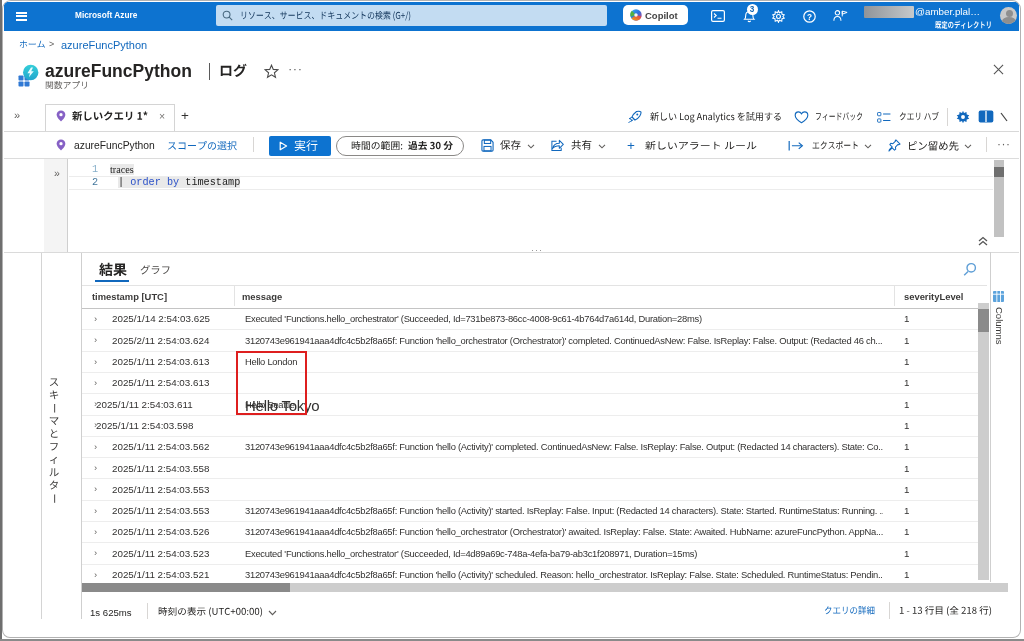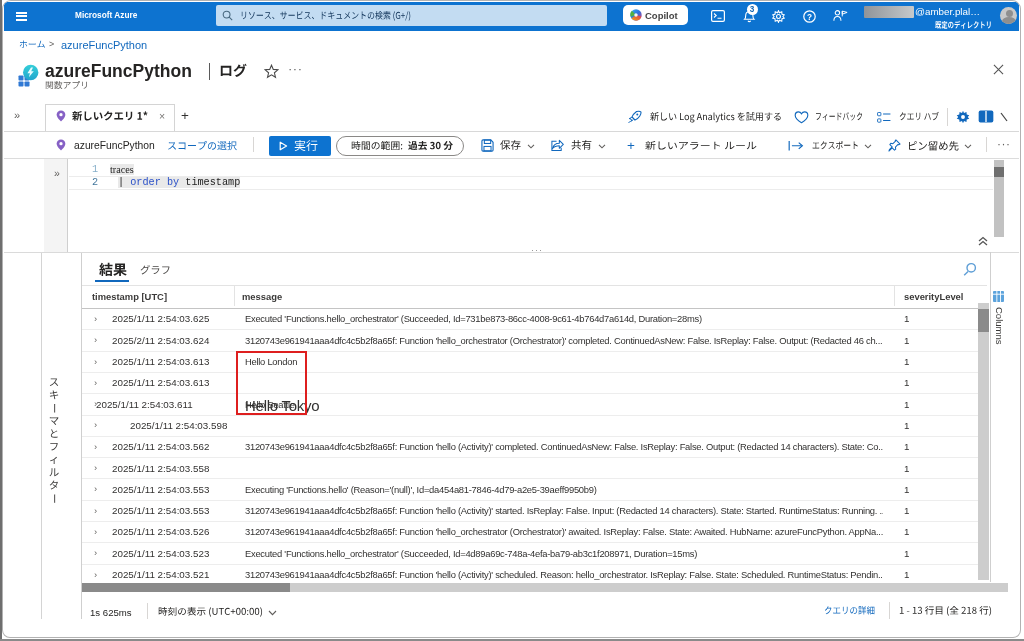--- a/index.html
+++ b/index.html
@@ -584,21 +584,21 @@
         </svg>
 <div class="a" style="left:82px;top:284.5px;width:905px;height:1px;background:#e3e3e3"></div>
 
 <div class="tx" style="left:92px;top:291px;font-size:9.4px;font-weight:bold;color:#3b3a39">timestamp [UTC]</div>
 <div class="tx" style="left:242px;top:291px;font-size:9.4px;font-weight:bold;color:#3b3a39">message</div>
 <div class="tx" style="left:904px;top:291px;font-size:9.4px;font-weight:bold;color:#3b3a39">severityLevel</div>
 <div class="a" style="left:234px;top:286px;width:1px;height:20px;background:#e3e3e3"></div>
 <div class="a" style="left:894px;top:286px;width:1px;height:20px;background:#e3e3e3"></div>
 <div class="a" style="left:82px;top:308px;width:905px;height:1px;background:#c4c4c4"></div>
 <div class="tx" style="left:94px;top:312.9px;font-size:9.5px;color:#605e5c">›</div>
-<div class="tx" style="left:112px;top:313.4px;font-size:9.8px;color:#323130">2025/1/11 2:54:03.625</div>
+<div class="tx" style="left:112px;top:313.4px;font-size:9.8px;color:#323130">2025/1/14 2:54:03.625</div>
 <div class="tx" style="left:245px;top:313.4px;font-size:9.4px;letter-spacing:-0.26px;color:#323130;max-width:638px;overflow:hidden">Executed 'Functions.hello_orchestrator' (Succeeded, Id=731be873-86cc-4008-9c61-4b764d7a614d, Duration=28ms)</div>
 <div class="tx" style="left:904px;top:313.4px;font-size:9.8px;color:#323130">1</div>
 <div class="a" style="left:82px;top:329.3px;width:896px;height:1px;background:#ededed"></div>
 <div class="tx" style="left:94px;top:334.2px;font-size:9.5px;color:#605e5c">›</div>
 <div class="tx" style="left:112px;top:334.7px;font-size:9.8px;color:#323130">2025/2/11 2:54:03.624</div>
 <div class="tx" style="left:245px;top:334.7px;font-size:9.4px;letter-spacing:-0.26px;color:#323130;max-width:638px;overflow:hidden">3120743e961941aaa4dfc4c5b2f8a65f: Function 'hello_orchestrator (Orchestrator)' completed. ContinuedAsNew: False. IsReplay: False. Output: (Redacted 46 ch...</div>
 <div class="tx" style="left:904px;top:334.7px;font-size:9.8px;color:#323130">1</div>
 <div class="a" style="left:82px;top:350.6px;width:896px;height:1px;background:#ededed"></div>
 <div class="tx" style="left:94px;top:355.5px;font-size:9.5px;color:#605e5c">›</div>
 <div class="tx" style="left:112px;top:356.0px;font-size:9.8px;color:#323130">2025/1/11 2:54:03.613</div>
@@ -609,35 +609,34 @@
 <div class="tx" style="left:112px;top:377.3px;font-size:9.8px;color:#323130">2025/1/11 2:54:03.613</div>
 <div class="tx" style="left:245px;top:397px;font-size:15px;letter-spacing:-0.26px;color:#323130;max-width:638px;overflow:hidden">Hello Tokyo</div>
 <div class="tx" style="left:904px;top:377.3px;font-size:9.8px;color:#323130">1</div>
 <div class="a" style="left:82px;top:393.2px;width:896px;height:1px;background:#ededed"></div>
 <div class="tx" style="left:94px;top:398.1px;font-size:9.5px;color:#605e5c">›</div>
 <div class="tx" style="left:96px;top:398.6px;font-size:9.8px;color:#323130">2025/1/11 2:54:03.611</div>
 <div class="tx" style="left:245px;top:398.6px;font-size:9.4px;letter-spacing:-0.26px;color:#323130;max-width:638px;overflow:hidden">Hello Seattle</div>
 <div class="tx" style="left:904px;top:398.6px;font-size:9.8px;color:#323130">1</div>
 <div class="a" style="left:82px;top:414.5px;width:896px;height:1px;background:#ededed"></div>
 <div class="tx" style="left:94px;top:419.4px;font-size:9.5px;color:#605e5c">›</div>
-<div class="tx" style="left:130px;top:419.9px;font-size:9.8px;color:#323130">2025/1/11 2:54:03.598</div>
+<div class="tx" style="left:96px;top:419.9px;font-size:9.8px;color:#323130">2025/1/11 2:54:03.598</div>
 <div class="tx" style="left:904px;top:419.9px;font-size:9.8px;color:#323130">1</div>
 <div class="a" style="left:82px;top:435.8px;width:896px;height:1px;background:#ededed"></div>
 <div class="tx" style="left:94px;top:440.7px;font-size:9.5px;color:#605e5c">›</div>
 <div class="tx" style="left:112px;top:441.2px;font-size:9.8px;color:#323130">2025/1/11 2:54:03.562</div>
 <div class="tx" style="left:245px;top:441.2px;font-size:9.4px;letter-spacing:-0.26px;color:#323130;max-width:638px;overflow:hidden">3120743e961941aaa4dfc4c5b2f8a65f: Function 'hello (Activity)' completed. ContinuedAsNew: False. IsReplay: False. Output: (Redacted 14 characters). State: Co...</div>
 <div class="tx" style="left:904px;top:441.2px;font-size:9.8px;color:#323130">1</div>
 <div class="a" style="left:82px;top:457.1px;width:896px;height:1px;background:#ededed"></div>
 <div class="tx" style="left:94px;top:462.0px;font-size:9.5px;color:#605e5c">›</div>
 <div class="tx" style="left:112px;top:462.5px;font-size:9.8px;color:#323130">2025/1/11 2:54:03.558</div>
 <div class="tx" style="left:904px;top:462.5px;font-size:9.8px;color:#323130">1</div>
 <div class="a" style="left:82px;top:478.4px;width:896px;height:1px;background:#ededed"></div>
 <div class="tx" style="left:94px;top:483.3px;font-size:9.5px;color:#605e5c">›</div>
 <div class="tx" style="left:112px;top:483.8px;font-size:9.8px;color:#323130">2025/1/11 2:54:03.553</div>
-<div class="tx" style="left:245px;top:483.8px;font-size:9.4px;letter-spacing:-0.26px;color:#323130;max-width:638px;overflow:hidden">Executing 'Functions.hello' (Reason='(null)', Id=da454a81-7846-4d79-a2e5-39aeff9950b9)</div>
 <div class="tx" style="left:904px;top:483.8px;font-size:9.8px;color:#323130">1</div>
 <div class="a" style="left:82px;top:499.7px;width:896px;height:1px;background:#ededed"></div>
 <div class="tx" style="left:94px;top:504.6px;font-size:9.5px;color:#605e5c">›</div>
 <div class="tx" style="left:112px;top:505.1px;font-size:9.8px;color:#323130">2025/1/11 2:54:03.553</div>
 <div class="tx" style="left:245px;top:505.1px;font-size:9.4px;letter-spacing:-0.26px;color:#323130;max-width:638px;overflow:hidden">3120743e961941aaa4dfc4c5b2f8a65f: Function 'hello (Activity)' started. IsReplay: False. Input: (Redacted 14 characters). State: Started. RuntimeStatus: Running. ...</div>
 <div class="tx" style="left:904px;top:505.1px;font-size:9.8px;color:#323130">1</div>
 <div class="a" style="left:82px;top:521.0px;width:896px;height:1px;background:#ededed"></div>
 <div class="tx" style="left:94px;top:525.9px;font-size:9.5px;color:#605e5c">›</div>
 <div class="tx" style="left:112px;top:526.4px;font-size:9.8px;color:#323130">2025/1/11 2:54:03.526</div>
 <div class="tx" style="left:245px;top:526.4px;font-size:9.4px;letter-spacing:-0.26px;color:#323130;max-width:638px;overflow:hidden">3120743e961941aaa4dfc4c5b2f8a65f: Function 'hello_orchestrator (Orchestrator)' awaited. IsReplay: False. State: Awaited. HubName: azureFuncPython. AppNa...</div>

